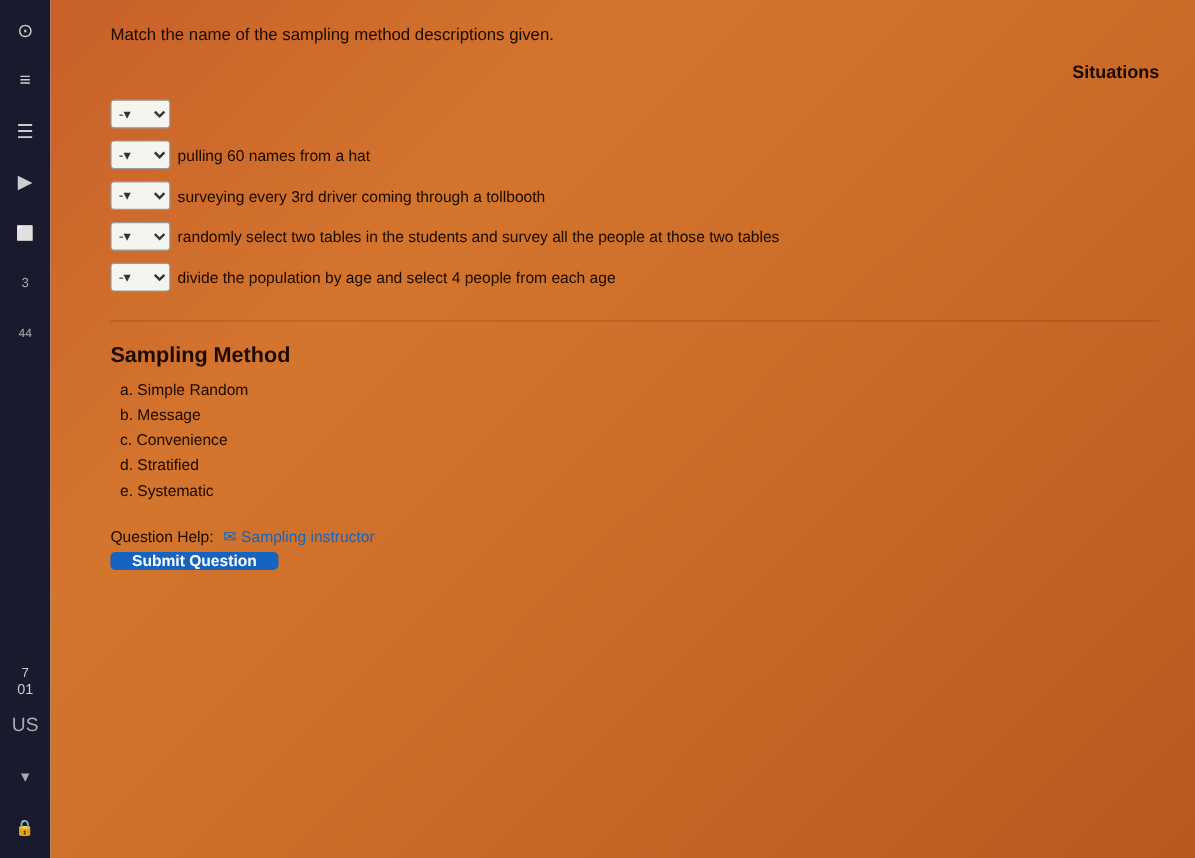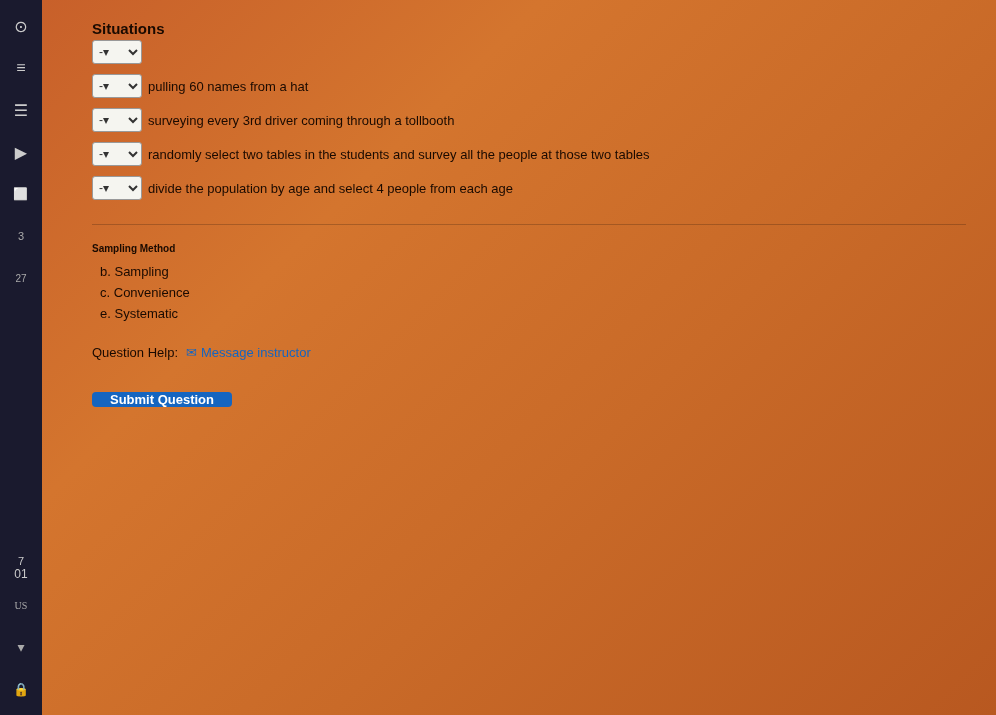--- a/index.html
+++ b/index.html
@@ -54,25 +54,25 @@
       color: #1a0a00;
       margin-bottom: 16px;
       font-weight: 500;
     }
 
     .situations-section {
       margin-bottom: 24px;
     }
 
     .situations-title {
-      text-align: left;
+      text-align: right;
       font-size: 15px;
       font-weight: bold;
       color: #1a0a00;
-      margin-bottom: 3px;
+      margin-bottom: 14px;
     }
 
     .situation-row {
       display: flex;
       align-items: center;
       margin-bottom: 10px;
       gap: 6px;
     }
 
     .situation-select {
@@ -97,21 +97,21 @@
       border: none;
       border-top: 1px solid rgba(0,0,0,0.2);
       margin: 18px 0;
     }
 
     .sampling-section {
       margin-bottom: 24px;
     }
 
     .sampling-title {
-      font-size: 10px;
+      font-size: 18px;
       font-weight: bold;
       color: #1a0a00;
       margin-bottom: 10px;
     }
 
     .sampling-list {
       list-style: none;
       padding: 0;
     }
 
@@ -119,21 +119,21 @@
       font-size: 13px;
       color: #1a0a00;
       margin-bottom: 6px;
       padding-left: 8px;
     }
 
     .question-help-row {
       display: flex;
       align-items: center;
       gap: 8px;
-      margin-bottom: 30px;
+      margin-bottom: 4px;
       font-size: 13px;
       color: #1a0a00;
     }
 
     .message-link {
       color: #1565c0;
       text-decoration: none;
       font-size: 13px;
       display: flex;
       align-items: center;
@@ -157,36 +157,37 @@
 <div class="sidebar">
   <div class="sidebar-icon">⊙</div>
   <div class="sidebar-icon">≡</div>
   <div class="sidebar-icon">☰</div>
   <div class="sidebar-icon">▶</div>
   <div class="sidebar-icon" style="font-size:12px;">⬜</div>
   <div class="sidebar-icon sidebar-badge" style="font-size:11px; color:#aaa; position:relative;">
     <span>3</span>
   </div>
   <div class="sidebar-icon sidebar-badge" style="font-size:10px; color:#aaa; position:relative;">
-    <span>27</span>
+    <span>44</span>
   </div>
   <div style="flex:1"></div>
   <div class="sidebar-icon" style="font-size:11px; color:#ccc; flex-direction:column; height:auto;">
     <span>7</span>
     <span style="font-size:12px;">01</span>
   </div>
-  <div class="sidebar-icon" style="font-size:10px; color:#aaa;font-family:Liberation Serif, serif;">
+  <div class="sidebar-icon" style="font-size:16px; color:#aaa;">
     <span>US</span>
   </div>
   <div class="sidebar-icon" style="font-size:14px; color:#aaa;">▾</div>
   <div class="sidebar-icon" style="font-size:13px; color:#aaa;">🔒</div>
 </div>
 
 <div class="main-content">
 
+  <p class="question-instruction">Match the name of the sampling method descriptions given.</p>
 
   <div class="situations-section">
     <div class="situations-title">Situations</div>
 
     <div class="situation-row">
       <select class="situation-select">
         <option value="-">-▾</option>
         <option value="a">a</option>
         <option value="b">b</option>
         <option value="c">c</option>
@@ -243,37 +244,45 @@
       <span class="situation-text">divide the population by age and select 4 people from each age</span>
     </div>
   </div>
 
   <hr class="divider">
 
   <div class="sampling-section">
     <div class="sampling-title">Sampling Method</div>
     <ul class="sampling-list">
       <li>
+        <span>a.</span>
+        <span>Simple Random</span>
+      </li>
+      <li>
         <span>b.</span>
-        <span>Sampling</span>
+        <span>Message</span>
       </li>
       <li>
         <span>c.</span>
         <span>Convenience</span>
+      </li>
+      <li>
+        <span>d.</span>
+        <span>Stratified</span>
       </li>
       <li>
         <span>e.</span>
         <span>Systematic</span>
       </li>
     </ul>
   </div>
 
   <div class="question-help-row">
     <span>Question Help:</span>
     <a href="#" class="message-link">
       <span>✉</span>
-      <span>Message instructor</span>
+      <span>Sampling instructor</span>
     </a>
   </div>
 
   <button class="submit-btn">Submit Question</button>
 
 </div>
 
 </body></html>

